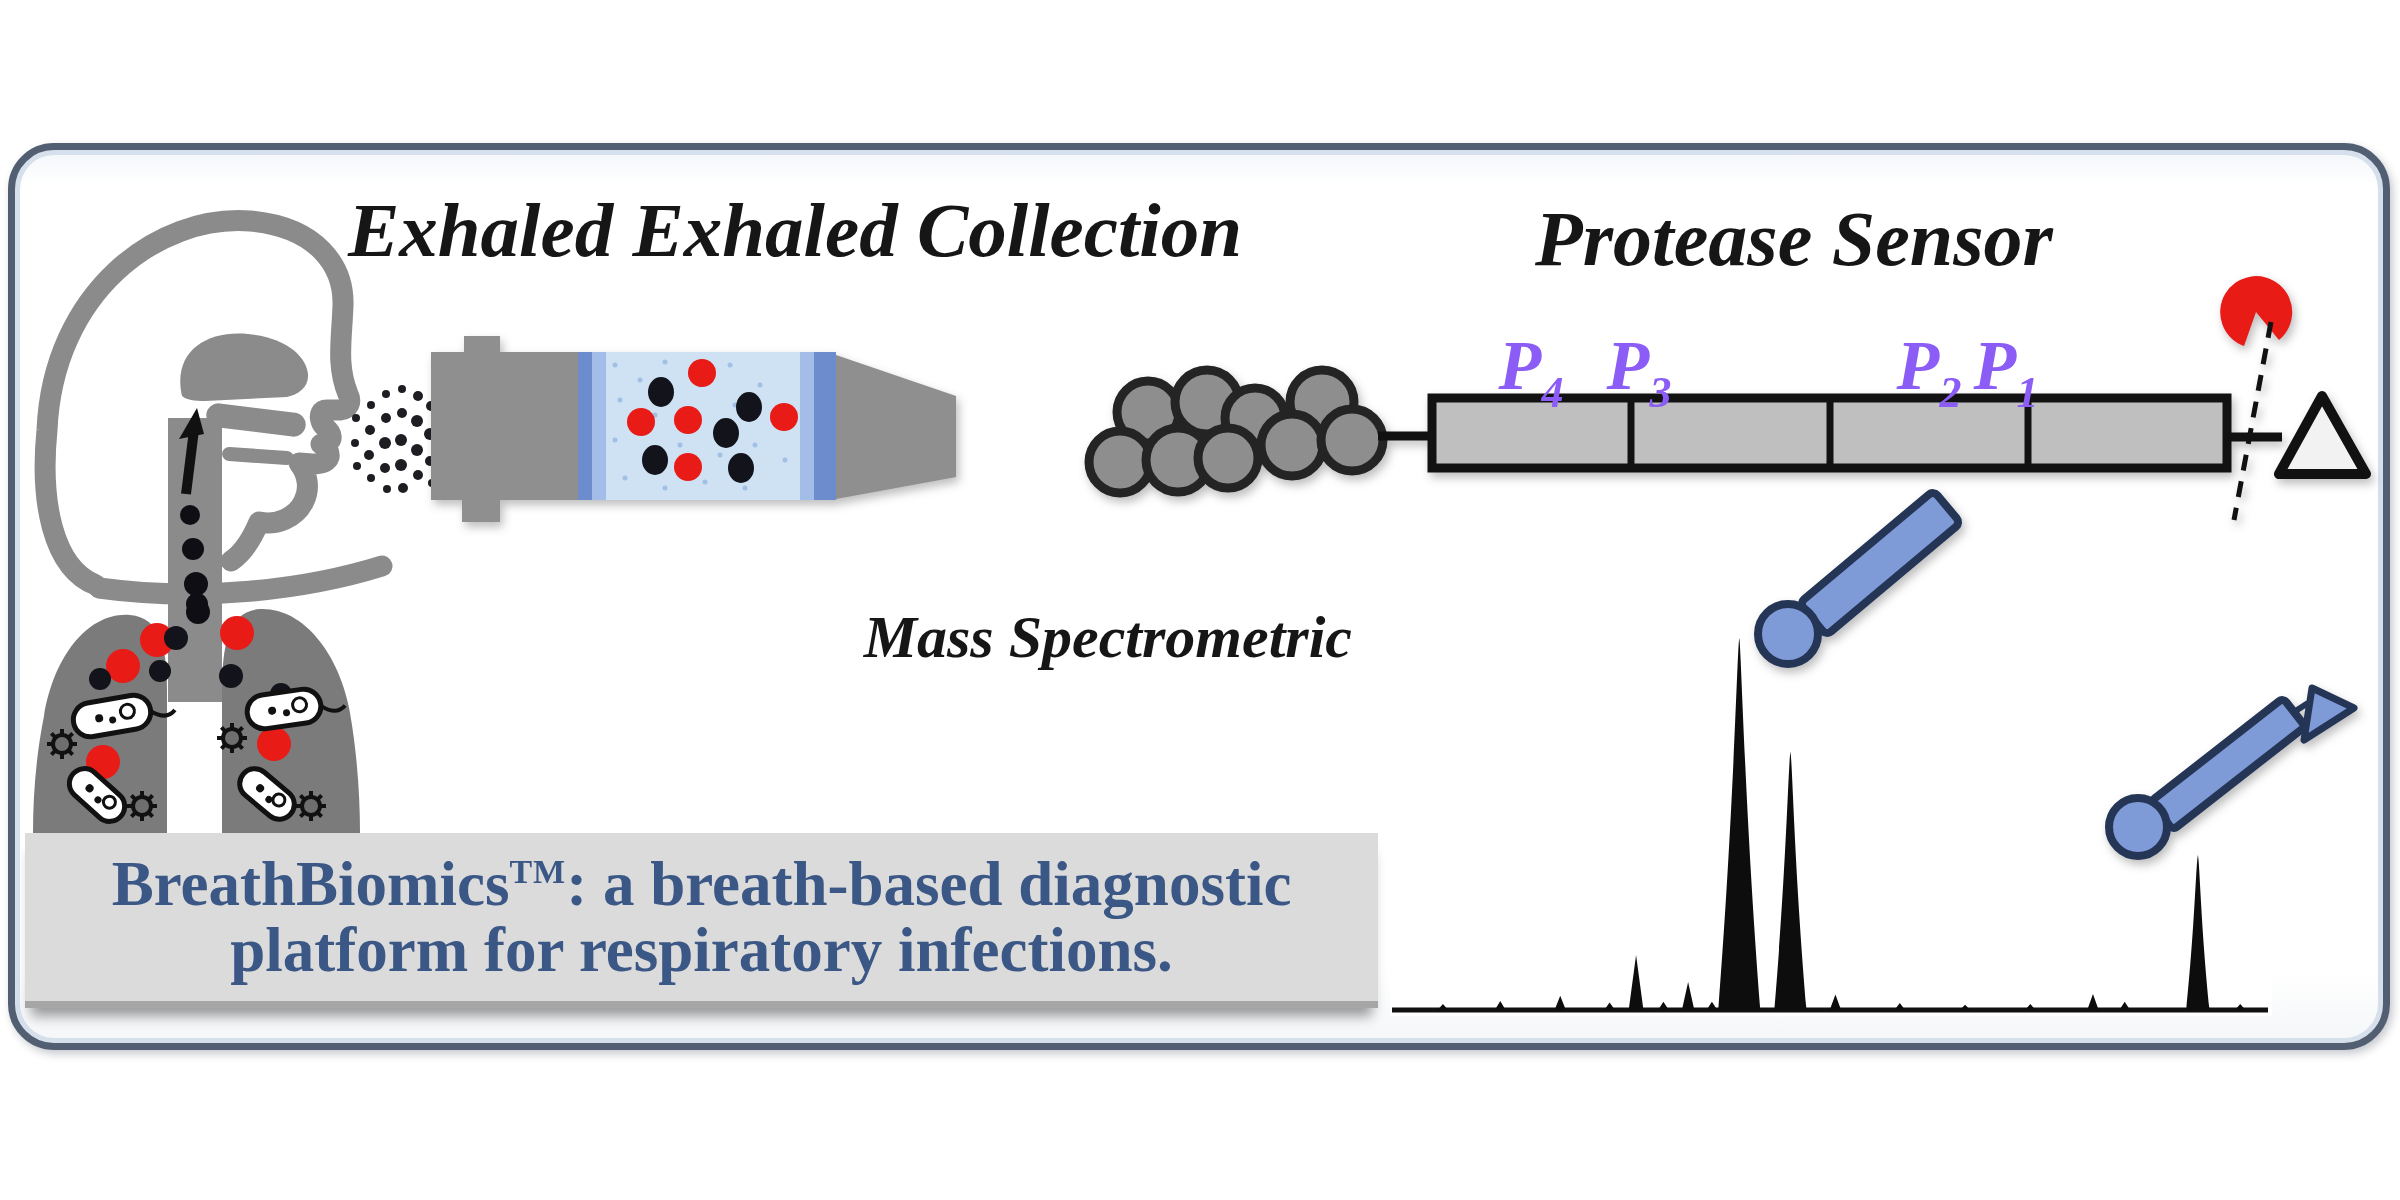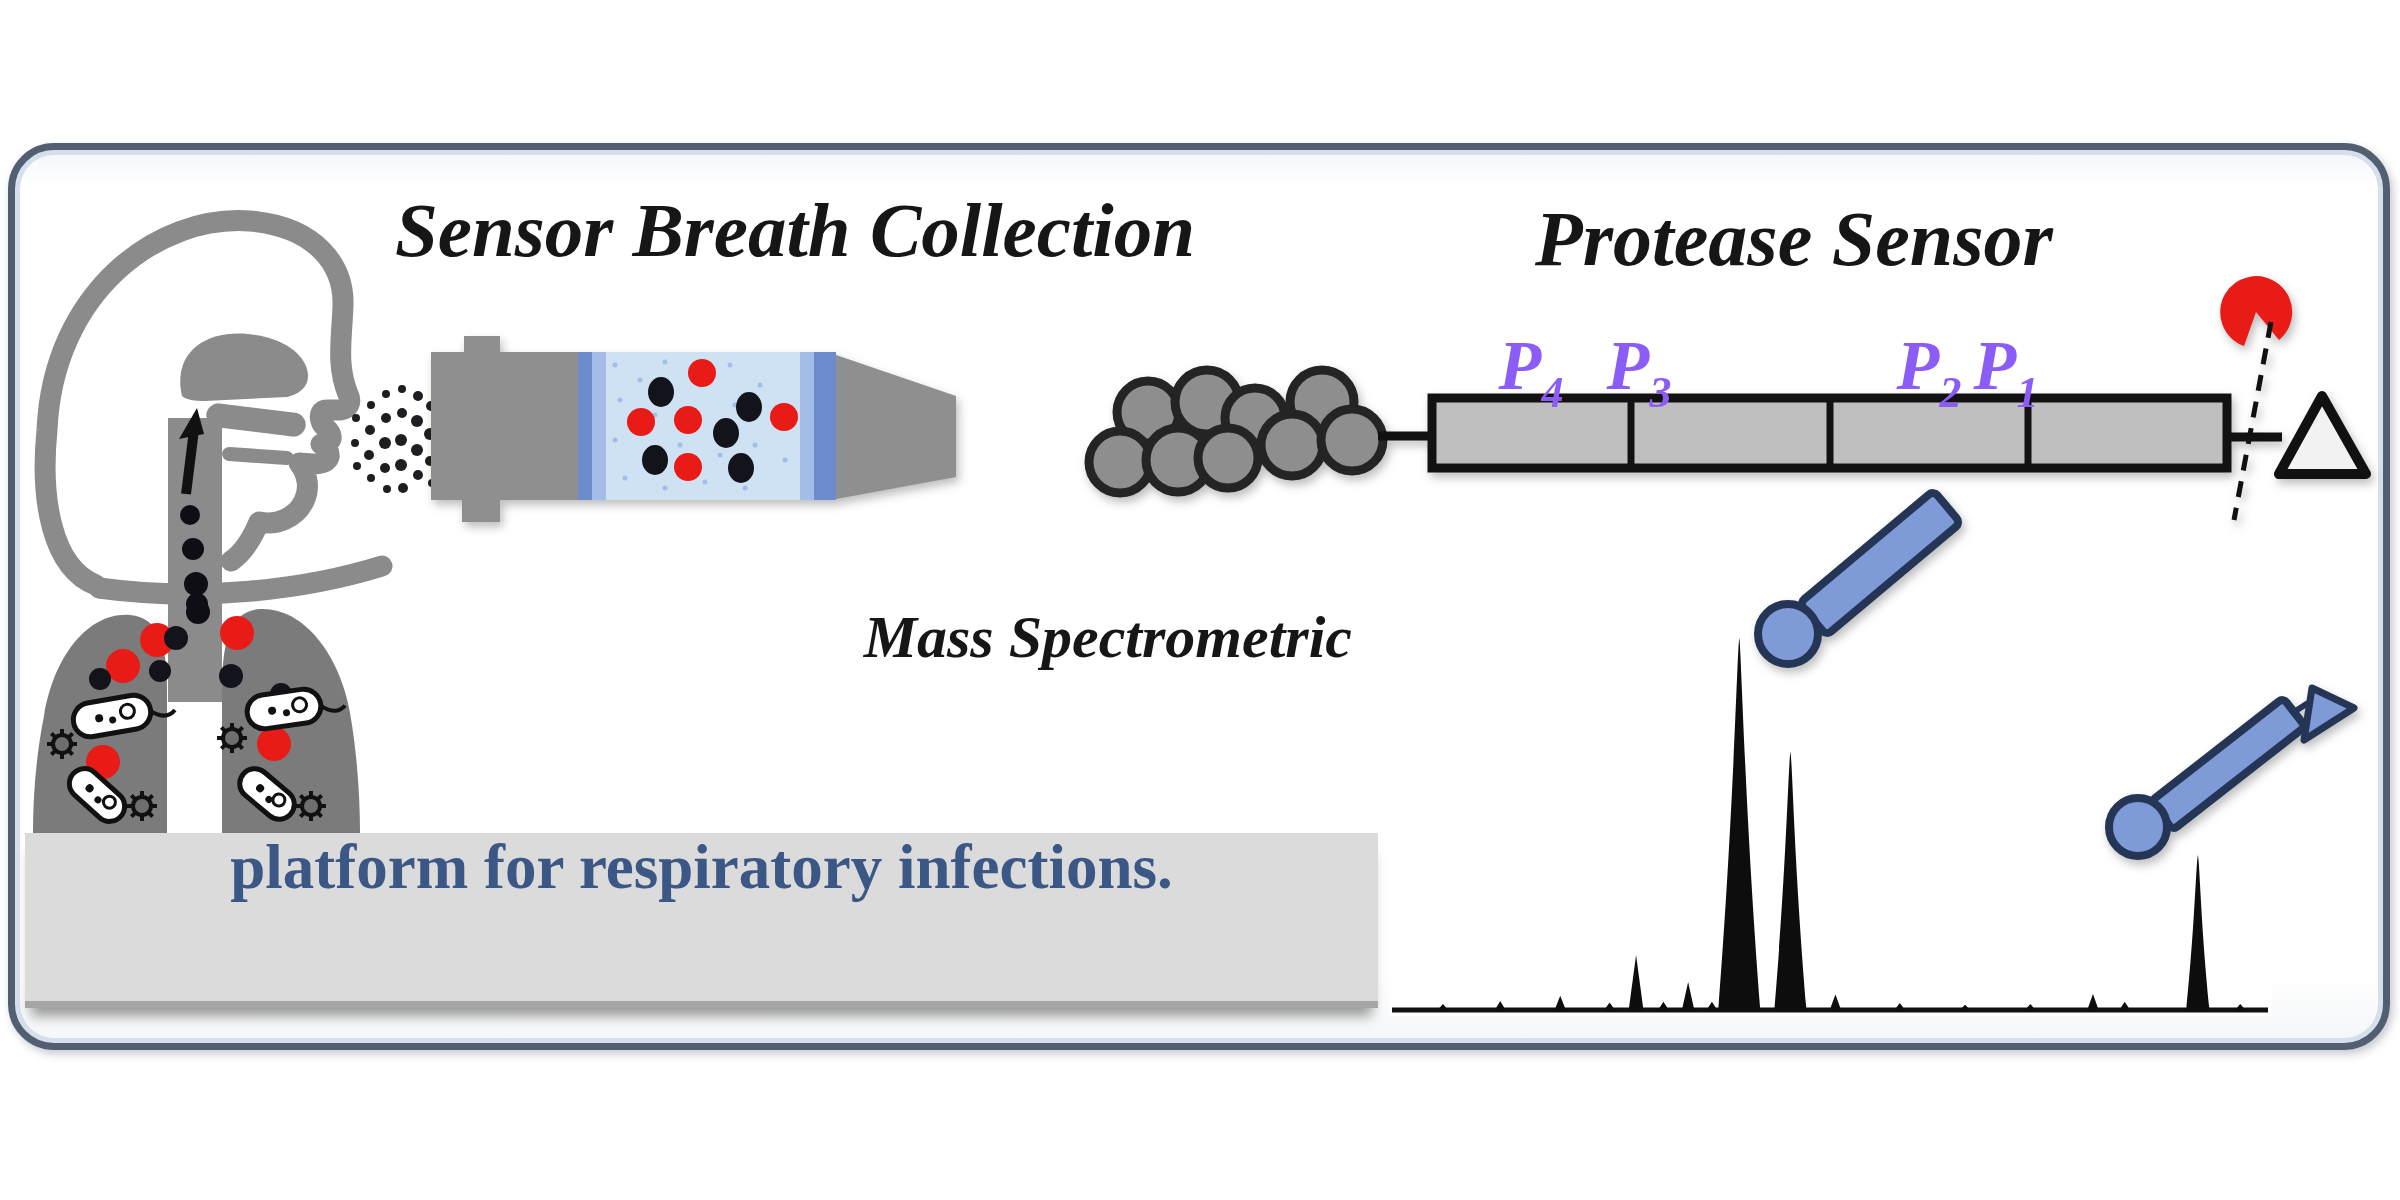--- a/index.html
+++ b/index.html
@@ -264,26 +264,27 @@
     <g class="shadowed">
       <line x1="2162" y1="812" x2="2174" y2="800" stroke="#243556" stroke-width="7"></line>
       <rect x="2144" y="746" width="168" height="36" rx="5" transform="rotate(-38 2228 764)" fill="#7e9ad7" stroke="#243556" stroke-width="8"></rect>
       <circle cx="2138" cy="827" r="29" fill="#7e9ad7" stroke="#243556" stroke-width="8"></circle>
       <line x1="2294" y1="712" x2="2308" y2="703" stroke="#243556" stroke-width="6"></line>
       <polygon points="2304,740 2312,688 2354,708" fill="#7e9ad7" stroke="#243556" stroke-width="7" stroke-linejoin="round"></polygon>
     </g>
   </g>
 </svg>
 
-<div class="title title-collection">Sensor Breath Collection</div>
+<div class="title title-collection">Exhaled Exhaled Collection</div>
 <div class="title title-sensor">Protease Sensor</div>
 <div class="title title-ms">
   <div>Mass Spectrometric</div>
 </div>
 
 <span class="plabel p4"><span>P</span><sub>4</sub></span>
 <span class="plabel p3"><span>P</span><sub>3</sub></span>
 <span class="plabel p2"><span>P</span><sub>2</sub></span>
 <span class="plabel p1"><span>P</span><sub>1</sub></span>
 
 <div class="banner">
+  <div class="banner-line1"><span>BreathBiomics</span><sup>TM</sup><span>: a breath-based diagnostic</span></div>
   <div class="banner-line2">platform for respiratory infections.</div>
 </div>
 
 </body></html>

